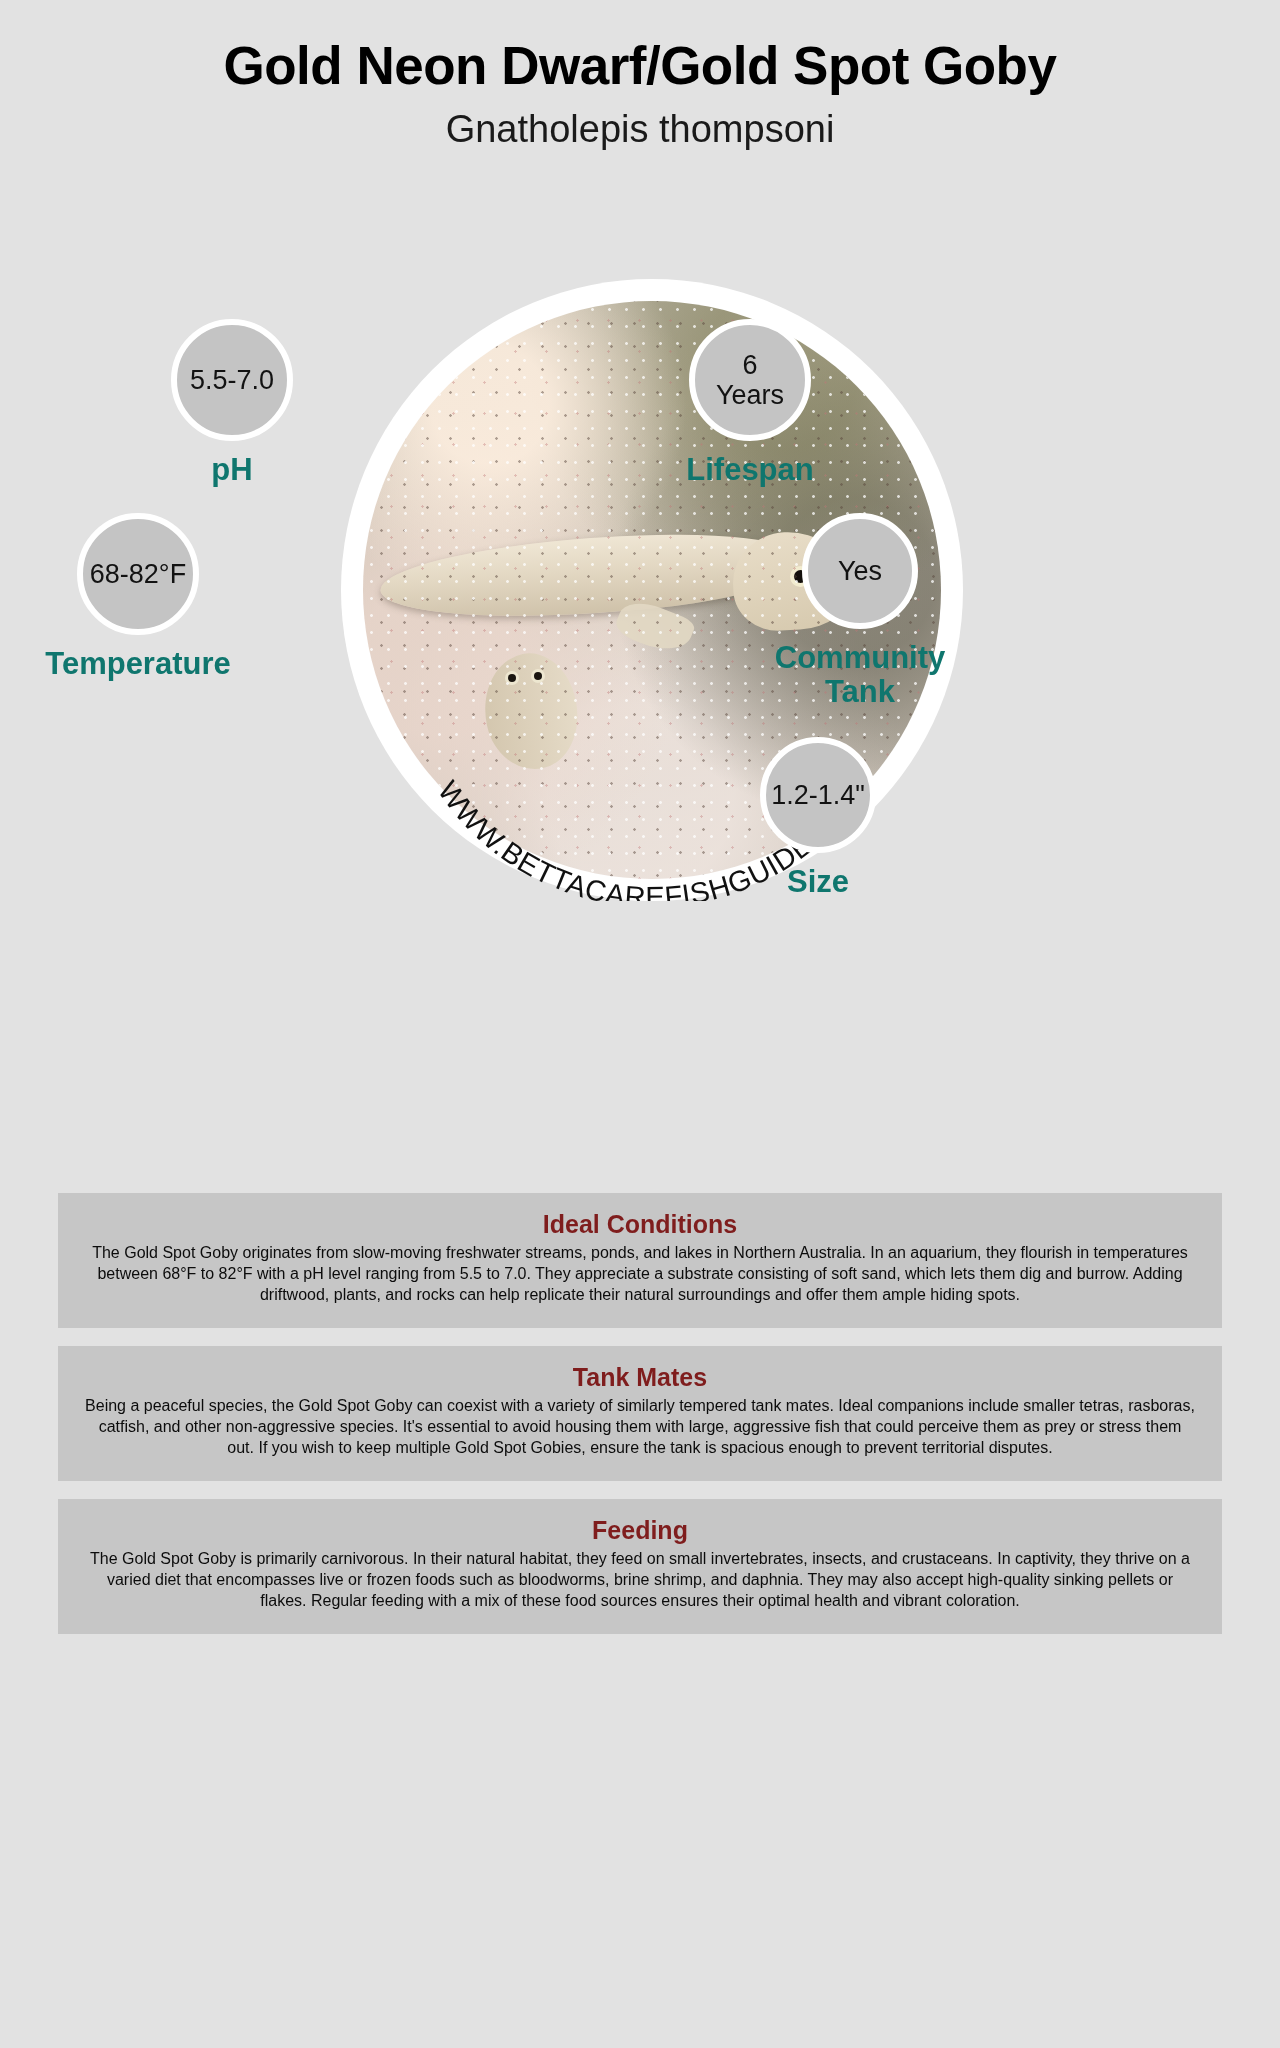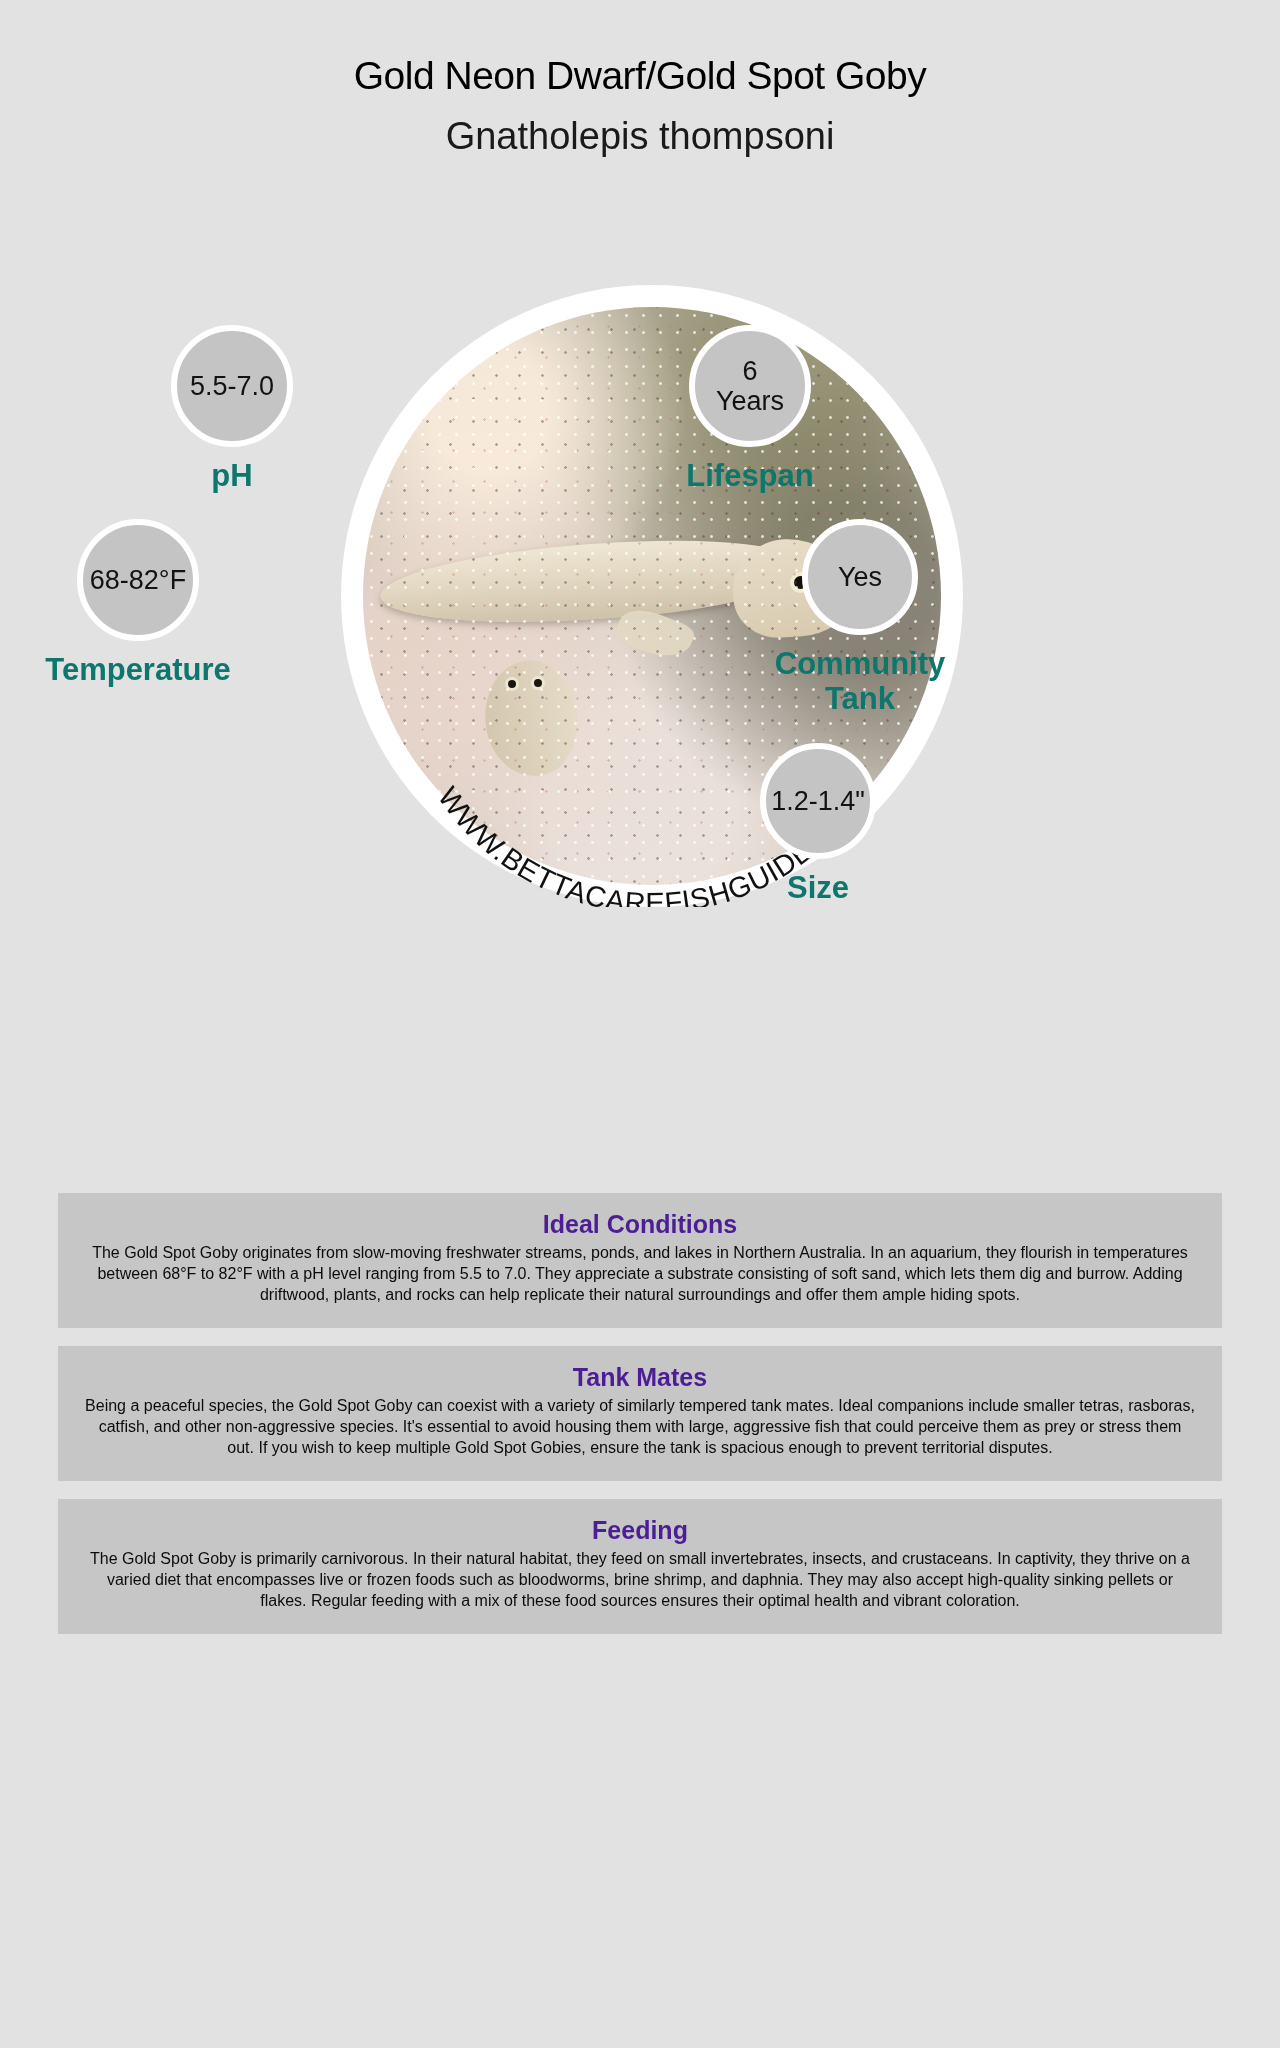--- a/index.html
+++ b/index.html
@@ -15,25 +15,25 @@
     overflow: hidden;
     position: relative;
   }
 
   
   .header {
     padding-top: 36px;
     text-align: center;
   }
   .title {
-    font-size: 39px;
-    font-weight: normal;
+    font-size: 53px;
+    font-weight: bold;
     letter-spacing: -0.5px;
     color: #000;
-    margin: 18px;
+    margin: 0;
     line-height: 1.12;
   }
   .subtitle {
     font-size: 38px;
     font-weight: normal;
     color: #1a1a1a;
     margin: 14px 0 0 0;
     line-height: 1.1;
   }
 
@@ -241,21 +241,21 @@
   .panel {
     background: #c6c6c6;
     padding: 16px 26px 22px 26px;
     margin-bottom: 18px;
     box-sizing: border-box;
   }
   .panel-title {
     text-align: center;
     font-size: 25px;
     font-weight: bold;
-    color: #4c1d95;
+    color: #7f1d1d;
     margin: 0 0 4px 0;
     line-height: 1.2;
   }
   .panel-body {
     text-align: center;
     font-size: 16px;
     line-height: 1.31;
     color: #0c0c0c;
     margin: 0;
   }

